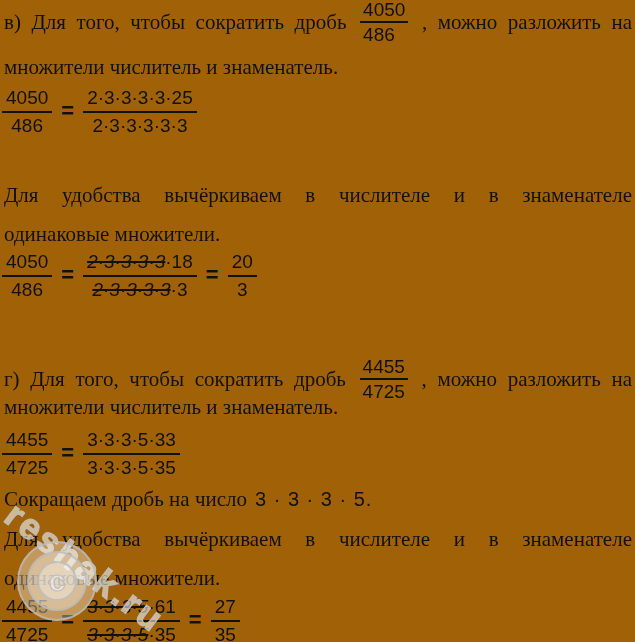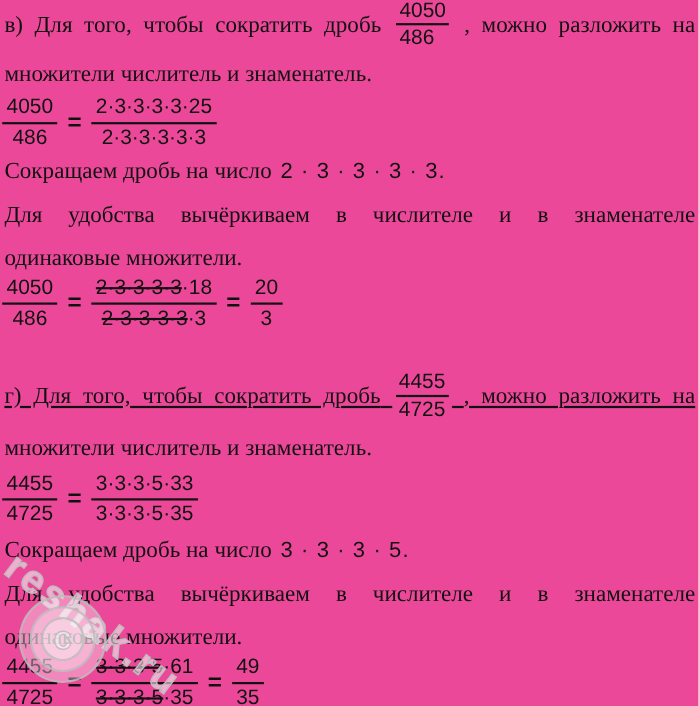--- a/index.html
+++ b/index.html
@@ -1,19 +1,19 @@
 <!DOCTYPE html>
 <html><head>
 <meta charset="utf-8">
 <style>
   html,body{margin:0;padding:0;background:#ffffff;}
   .page{
     position:relative;
     width:635px;height:642px;
-    background:#ec4899;
+    background:#a16207;
     overflow:hidden;
     font-family:"Liberation Serif", serif;
     color:#111;
   }
   .textline{
     position:absolute;
     left:4px;width:628px;
     font-size:21px;
     line-height:26px;
     white-space:normal;
@@ -44,21 +44,21 @@
     align-items:center;
     column-gap:9px;
     font-family:"Liberation Sans", sans-serif;
     font-size:19px;
     line-height:20px;
   }
   .dfrac{text-align:center;}
   .dfrac .num{display:block;padding:1px 4px 3px;border-bottom:2px solid #111;}
   .dfrac .den{display:block;padding:3px 4px 1px;}
   .equals{font-size:22px;font-weight:bold;padding-bottom:2px;}
-  .strike{text-decoration:line-through;text-decoration-thickness:2px;}
+  .strike{text-decoration:line-through;text-decoration-thickness:2px;font-style:italic;}
   
   .mathrun{
     font-family:"Liberation Sans", sans-serif;
     font-size:20px;
     margin-left:8px;
     letter-spacing:1px;
   }
   
   .wm-text{
     position:absolute;
@@ -112,23 +112,20 @@
       <span class="num">4050</span>
       <span class="den">486</span>
     </span>
     <span class="equals">=</span>
     <span class="dfrac">
       <span class="num">2·3·3·3·3·25</span>
       <span class="den">2·3·3·3·3·3</span>
     </span>
   </div>
 
-  <div class="textline" style="top:142px;">
-    <span>Сокращаем дробь на число</span><span class="mathrun">2 · 3 · 3 · 3 · 3.</span>
-  </div>
 
   <div class="textline just" style="top:182px;">Для удобства вычёркиваем в числителе и в знаменателе</div>
   <div class="textline" style="top:221px;">одинаковые множители.</div>
 
   <div class="eq" style="top:251px;">
     <span class="dfrac">
       <span class="num">4050</span>
       <span class="den">486</span>
     </span>
     <span class="equals">=</span>
@@ -136,21 +133,21 @@
       <span class="num"><span class="strike">2·3·3·3·3</span><span>·18</span></span>
       <span class="den"><span class="strike">2·3·3·3·3</span><span>·3</span></span>
     </span>
     <span class="equals">=</span>
     <span class="dfrac">
       <span class="num">20</span>
       <span class="den">3</span>
     </span>
   </div>
 
-  <div class="textline just" style="top:340px;text-decoration:underline;">
+  <div class="textline just" style="top:359px;">
     <span>г) Для того, чтобы сократить дробь</span>
     <span class="ifrac">
       <span class="num">4455</span>
       <span class="den">4725</span>
     </span>
     <span>, можно разложить на</span>
   </div>
 
   <div class="textline" style="top:394px;">множители числитель и знаменатель.</div>
 
@@ -178,21 +175,21 @@
       <span class="num">4455</span>
       <span class="den">4725</span>
     </span>
     <span class="equals">=</span>
     <span class="dfrac">
       <span class="num"><span class="strike">3·3·3·5</span><span>·61</span></span>
       <span class="den"><span class="strike">3·3·3·5</span><span>·35</span></span>
     </span>
     <span class="equals">=</span>
     <span class="dfrac">
-      <span class="num">49</span>
+      <span class="num">27</span>
       <span class="den">35</span>
     </span>
   </div>
 
   <div class="wm-text">reshak.ru</div>
   <div class="wm-rings">
     <div class="ring r1"></div>
     <div class="ring r2"></div>
     <div class="ring r3"></div>
     <div class="wm-c">c</div>

